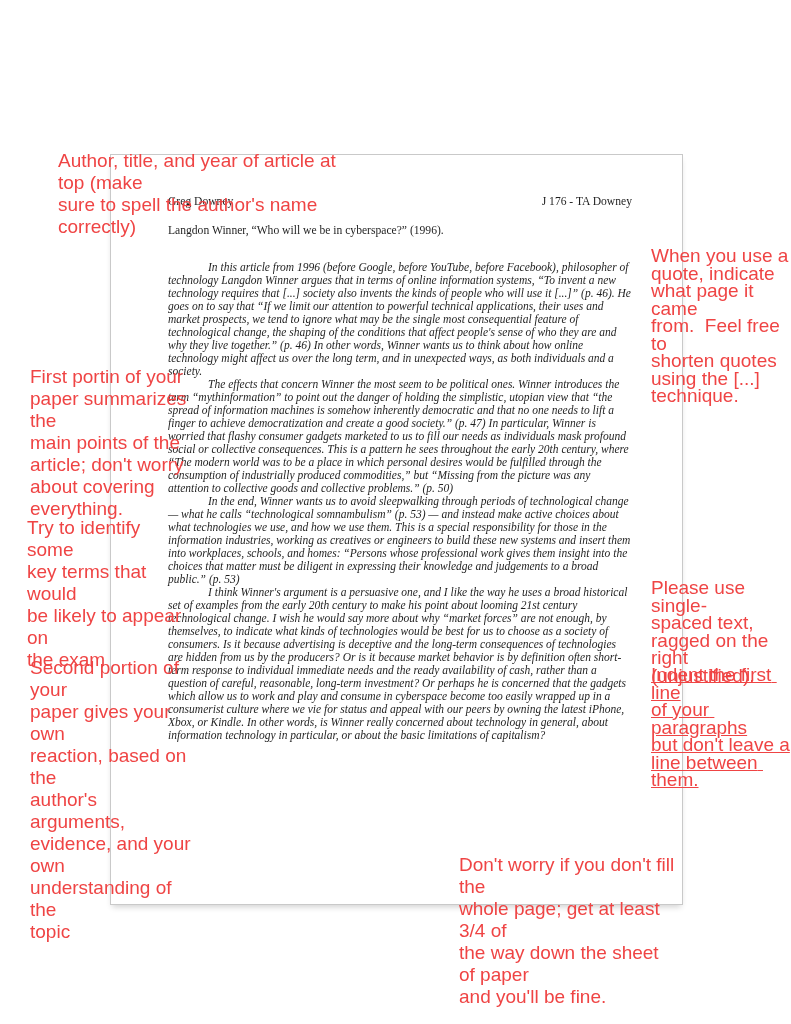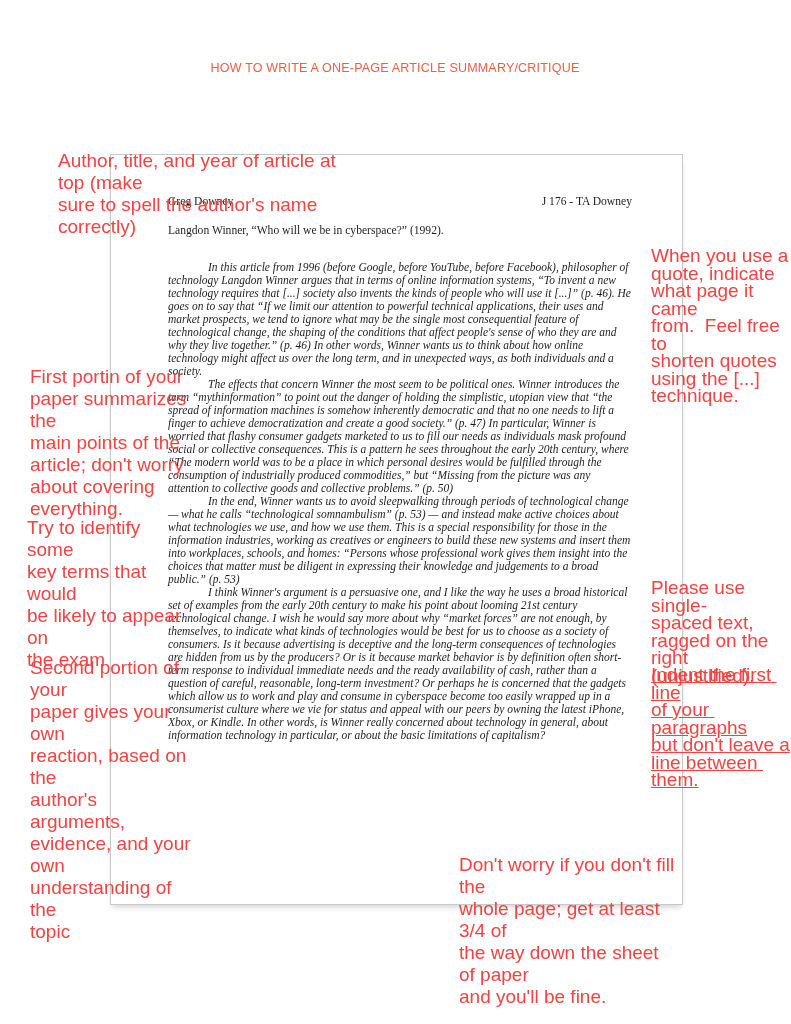--- a/index.html
+++ b/index.html
@@ -85,33 +85,32 @@
   .a-right-3    { top: 539px; }
   .a-right-4    { top: 626px; text-decoration: underline; }
   .a-bottom-left  { left: 145px; top: 817px; width: 260px; }
   .a-bottom-right { left: 459px; top: 814px; width: 220px; }
 </style>
 </head>
 <body>
 
 <div class="canvas">
 
-  <div class="doc-title">HOW TO WRITE A ONE-PAGE ARTICLE SUMMARY/CRITIQUE</div>
 
   <div class="annot a-top-left">Author, title, and year of article at top (make
 sure to spell the author's name correctly)</div>
 
 
   <div class="page">
     <div class="paper-header">
       <span>Greg Downey</span>
       <span>J 176 - TA Downey</span>
     </div>
 
-    <div class="citation">Langdon Winner, “Who will we be in cyberspace?” (1992).</div>
+    <div class="citation">Langdon Winner, “Who will we be in cyberspace?” (1996).</div>
 
     <div class="paper-body">
       <p>In this article from 1996 (before Google, before YouTube, before Facebook), philosopher of technology Langdon Winner argues that in terms of online information systems, “To invent a new technology requires that [...] society also invents the kinds of people who will use it [...]” (p. 46).  He goes on to say that “If we limit our attention to powerful technical applications, their uses and market prospects, we tend to ignore what may be the single most consequential feature of technological change, the shaping of the conditions that affect people's sense of who they are and why they live together.” (p. 46) In other words, Winner wants us to think about how online technology might affect us over the long term, and in unexpected ways, as both individuals and a society.</p>
       <p>The effects that concern Winner the most seem to be political ones.  Winner introduces the term “mythinformation” to point out the danger of holding the simplistic, utopian view that “the spread of information machines is somehow inherently democratic and that no one needs to lift a finger to achieve democratization and create a good society.” (p. 47)  In particular, Winner is worried that flashy consumer gadgets marketed to us to fill our needs as individuals mask profound social or collective consequences.  This is a pattern he sees throughout the early 20th century, where “The modern world was to be a place in which personal desires would be fulfilled through the consumption of industrially produced commodities,” but “Missing from the picture was any attention to collective goods and collective problems.” (p. 50)</p>
       <p>In the end, Winner wants us to avoid sleepwalking through periods of technological change — what he calls “technological somnambulism” (p. 53) — and instead make active choices about what technologies we use, and how we use them.  This is a special responsibility for those in the information industries, working as creatives or engineers to build these new systems and insert them into workplaces, schools, and homes: “Persons whose professional work gives them insight into the choices that matter must be diligent in expressing their knowledge and judgements to a broad public.” (p. 53)</p>
       <p>I think Winner's argument is a persuasive one, and I like the way he uses a broad historical set of examples from the early 20th century to make his point about looming 21st century technological change.  I wish he would say more about why “market forces” are not enough, by themselves, to indicate what kinds of technologies would be best for us to choose as a society of consumers.  Is it because advertising is deceptive and the long-term consequences of technologies are hidden from us by the producers?  Or is it because market behavior is by definition often short-term response to individual immediate needs and the ready availability of cash, rather than a question of careful, reasonable, long-term investment?  Or perhaps he is concerned that the gadgets which allow us to work and play and consume in cyberspace become too easily wrapped up in a consumerist culture where we vie for status and appeal with our peers by owning the latest iPhone, Xbox, or Kindle.  In other words, is Winner really concerned about technology in general, about information technology in particular, or about the basic limitations of capitalism?</p>
     </div>
   </div>
 
   <div class="annot a-left-2">Try to identify some

